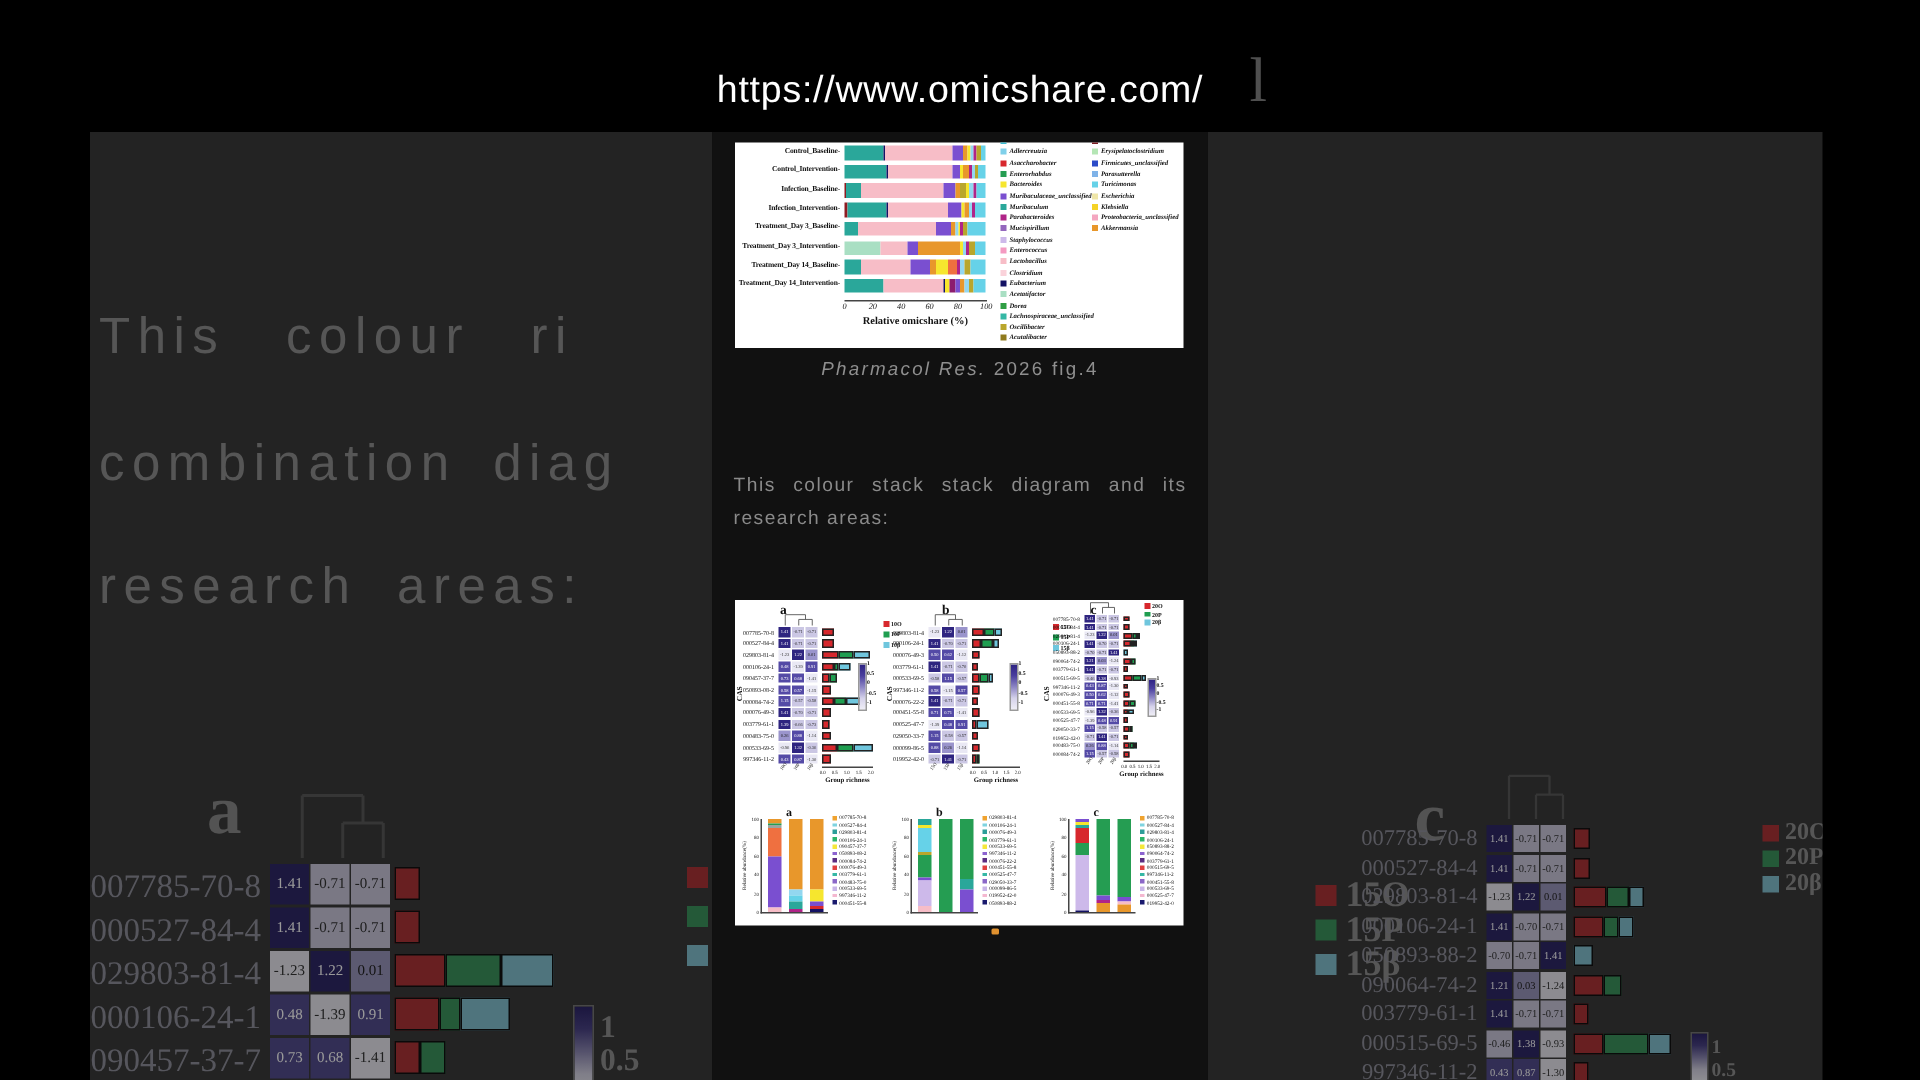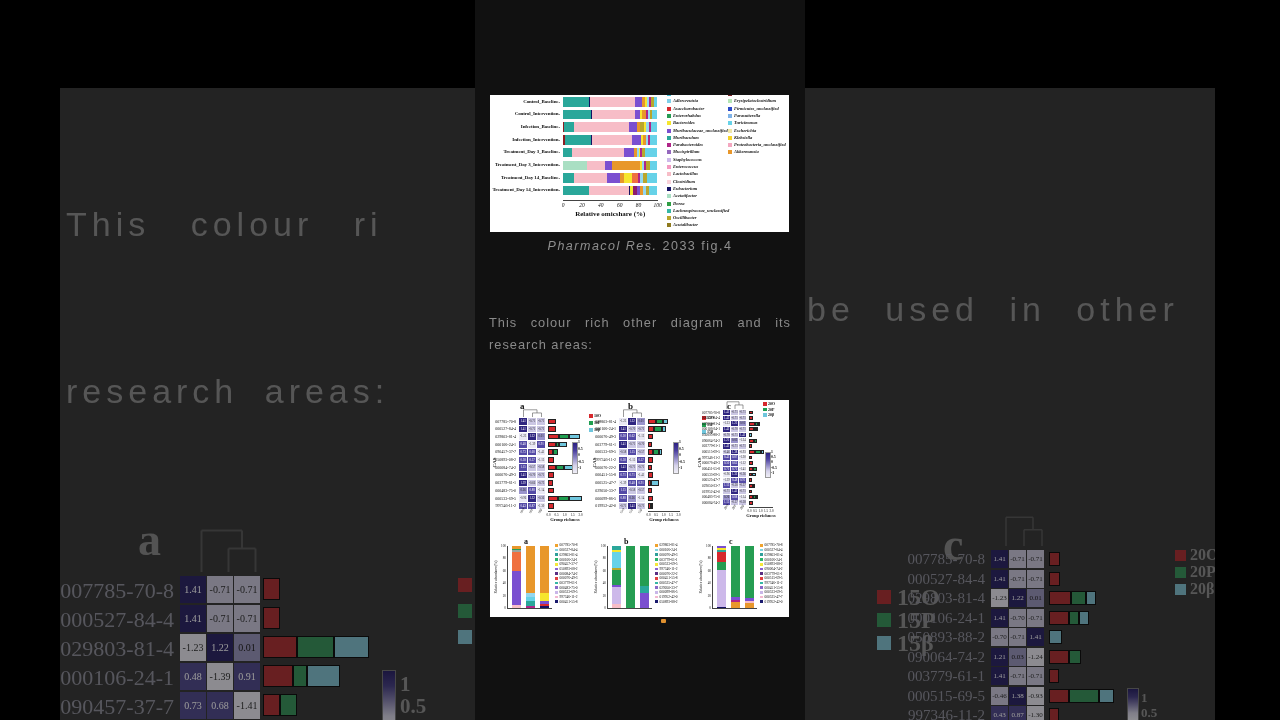--- a/index.html
+++ b/index.html
@@ -30,20 +30,21 @@
   .nw{white-space:nowrap;}
 </style>
 </head>
 <body>
 
 <div id="stage">
 
   <div class="backdrop" id="bd-left" style="left:60px;width:415px;">
     <div class="dim" id="bd-left-content">
       <div class="bigtext" style="left:6px;top:117px;word-spacing:26px;">This colour ri</div>
+      <div class="bigtext" style="left:6px;top:202px;word-spacing:10px;">combination diag</div>
       <div class="bigtext" style="left:6px;top:284px;word-spacing:12px;">research areas:</div>
       <div id="bd-panel-a" style="position: absolute; left: 0px; top: 0px; width: 100%; height: 100%; font-family: &quot;Liberation Serif&quot;, serif;">
           <div style="position: absolute; left: 78px; top: 425px; font-size: 46px; font-weight: bold; color: rgb(138, 138, 138);">a</div>
           <svg width="81" height="52" style="position: absolute; left: 128px; top: 432px; overflow: visible;">
             <path d="M40.5 52 V28.6 M67.5 52 V28.6 M40.5 28.6 H67.5 M54 28.6 V10.4 M13.5 52 V10.4 M13.5 10.4 H54" stroke="#5a5a5a" stroke-width="2" fill="none"></path>
           </svg>
           <div style="position: absolute; left: 0px; top: 490px; width: 114px; text-align: right; font-size: 22px; color: rgb(143, 143, 159); white-space: nowrap;">007785-70-8</div>
           <div style="position: absolute; left: 120px; top: 488px; width: 26px; height: 27px; background: rgb(47, 37, 128); color: rgb(255, 255, 255); font-size: 10px; text-align: center; line-height: 27px;">1.41</div>
           <div style="position: absolute; left: 147px; top: 488px; width: 26px; height: 27px; background: rgb(203, 199, 228); color: rgb(51, 51, 51); font-size: 10px; text-align: center; line-height: 27px;">-0.71</div>
           <div style="position: absolute; left: 174px; top: 488px; width: 26px; height: 27px; background: rgb(203, 199, 228); color: rgb(51, 51, 51); font-size: 10px; text-align: center; line-height: 27px;">-0.71</div>
@@ -78,21 +79,20 @@
           <div style="position: absolute; left: 340px; top: 606px; font-size: 21px; font-weight: bold; color: rgb(143, 143, 143);">0.5</div>
           <div style="position: absolute; left: 398px; top: 490px; width: 14px; height: 14px; background: rgb(215, 40, 45);"></div>
           <div style="position: absolute; left: 398px; top: 516px; width: 14px; height: 14px; background: rgb(31, 158, 80);"></div>
           <div style="position: absolute; left: 398px; top: 542px; width: 14px; height: 14px; background: rgb(111, 198, 221);"></div>
         </div>
     </div>
   </div>
 
   <div class="backdrop" id="bd-right" style="left:805px;width:410px;">
     <div class="dim" id="bd-right-content">
-      <div class="bigtext" style="left:2px;top:202px;word-spacing:16px;">be used in other</div>
       <div id="bd-panel-c" style="position: absolute; left: 0px; top: 0px; width: 100%; height: 100%; font-family: &quot;Liberation Serif&quot;, serif;">
           <div style="position: absolute; left: 138px; top: 430px; font-size: 46px; font-weight: bold; color: rgb(138, 138, 138);">c</div>
           <div style="position: absolute; left: 72px; top: 502px; width: 14px; height: 14px; background: rgb(215, 40, 45);"></div>
           <div style="position: absolute; left: 92px; top: 496px; font-size: 24px; font-weight: bold; color: rgb(144, 144, 144);">15O</div>
           <div style="position: absolute; left: 72px; top: 525px; width: 14px; height: 14px; background: rgb(31, 158, 80);"></div>
           <div style="position: absolute; left: 92px; top: 519px; font-size: 24px; font-weight: bold; color: rgb(144, 144, 144);">15P</div>
           <div style="position: absolute; left: 72px; top: 548px; width: 14px; height: 14px; background: rgb(111, 198, 221);"></div>
           <div style="position: absolute; left: 92px; top: 542px; font-size: 24px; font-weight: bold; color: rgb(144, 144, 144);">15β</div>
           <svg width="54" height="36" style="position: absolute; left: 192px; top: 422px; overflow: visible;">
             <path d="M27 36 V19.8 M45 36 V19.8 M27 19.8 H45 M36 19.8 V7.2 M9 36 V7.2 M9 7.2 H36" stroke="#5a5a5a" stroke-width="1.5" fill="none"></path>
@@ -329,25 +329,25 @@
           <div style="position: absolute; left: 238px; top: 40.8px; width: 4px; height: 4px; background: rgb(245, 211, 39);"></div>
           <div style="position: absolute; left: 244px; top: 39.8px; font-size: 4.5px; font-style: italic; font-weight: bold; white-space: nowrap;">Klebsiella</div>
           <div style="position: absolute; left: 238px; top: 48.1px; width: 4px; height: 4px; background: rgb(244, 167, 192);"></div>
           <div style="position: absolute; left: 244px; top: 47.1px; font-size: 4.5px; font-style: italic; font-weight: bold; white-space: nowrap;">Proteobacteria_unclassified</div>
           <div style="position: absolute; left: 238px; top: 55.4px; width: 4px; height: 4px; background: rgb(232, 151, 43);"></div>
           <div style="position: absolute; left: 244px; top: 54.4px; font-size: 4.5px; font-style: italic; font-weight: bold; white-space: nowrap;">Akkermansia</div>
         </div>
     </div>
 
     <div class="caption">
-      <div class="nw"><i>Pharmacol Res.</i><span> 2033 fig.4</span></div>
+      <div class="nw"><i>Pharmacol Res.</i><span> 2026 fig.4</span></div>
     </div>
 
     <div class="para">
-      <span class="jline">This colour rich other diagram and its</span>
+      <span class="jline">This colour stack stack diagram and its</span>
       <span class="lline">research areas:</span>
     </div>
 
     <div class="white-panel" id="panel-fig23">
       <div class="fig" id="fig2-chart" style="left:0;top:0;width:299px;height:135px;">
           <div style="position: absolute; left: 2px; top: 0px; width: 98px; height: 135px; overflow: visible;">
             <div style="position: absolute; left: 28px; top: 1px; font-size: 9px; font-weight: bold;">a</div>
             <div style="position: absolute; left: -3px; top: 60px; font-size: 5px; font-weight: bold; transform: rotate(-90deg);">CAS</div>
             <svg width="27" height="9" style="position: absolute; left: 27px; top: 8px; overflow: visible;">
               <path d="M13.5 9 V4.95 M22.5 9 V4.95 M13.5 4.95 H22.5 M18 4.95 V1.8 M4.5 9 V1.8 M4.5 1.8 H18" stroke="#555" stroke-width="0.6" fill="none"></path>
@@ -840,14 +840,18 @@
             <div style="position: absolute; left: 67.5px; top: 58.1px; font-size: 3.5px; white-space: nowrap;">000525-47-7</div>
             <div style="position: absolute; left: 63px; top: 63.4px; width: 2.8px; height: 2.8px; background: rgb(26, 26, 110);"></div>
             <div style="position: absolute; left: 67.5px; top: 62.8px; font-size: 3.5px; white-space: nowrap;">019952-42-0</div>
           </div>
         </div>
     </div>
 
     <div id="orange-dot"></div>
   </div>
 
+  <div id="top-band">
+    <div id="url-text">https://www.omicshare.com/</div>
+    <div class="abs bd-serif" style="left:833px;top:30px;font-size:42px;color:#4f4f4f;">l</div>
+  </div>
 
 </div>
 
 </body></html>

